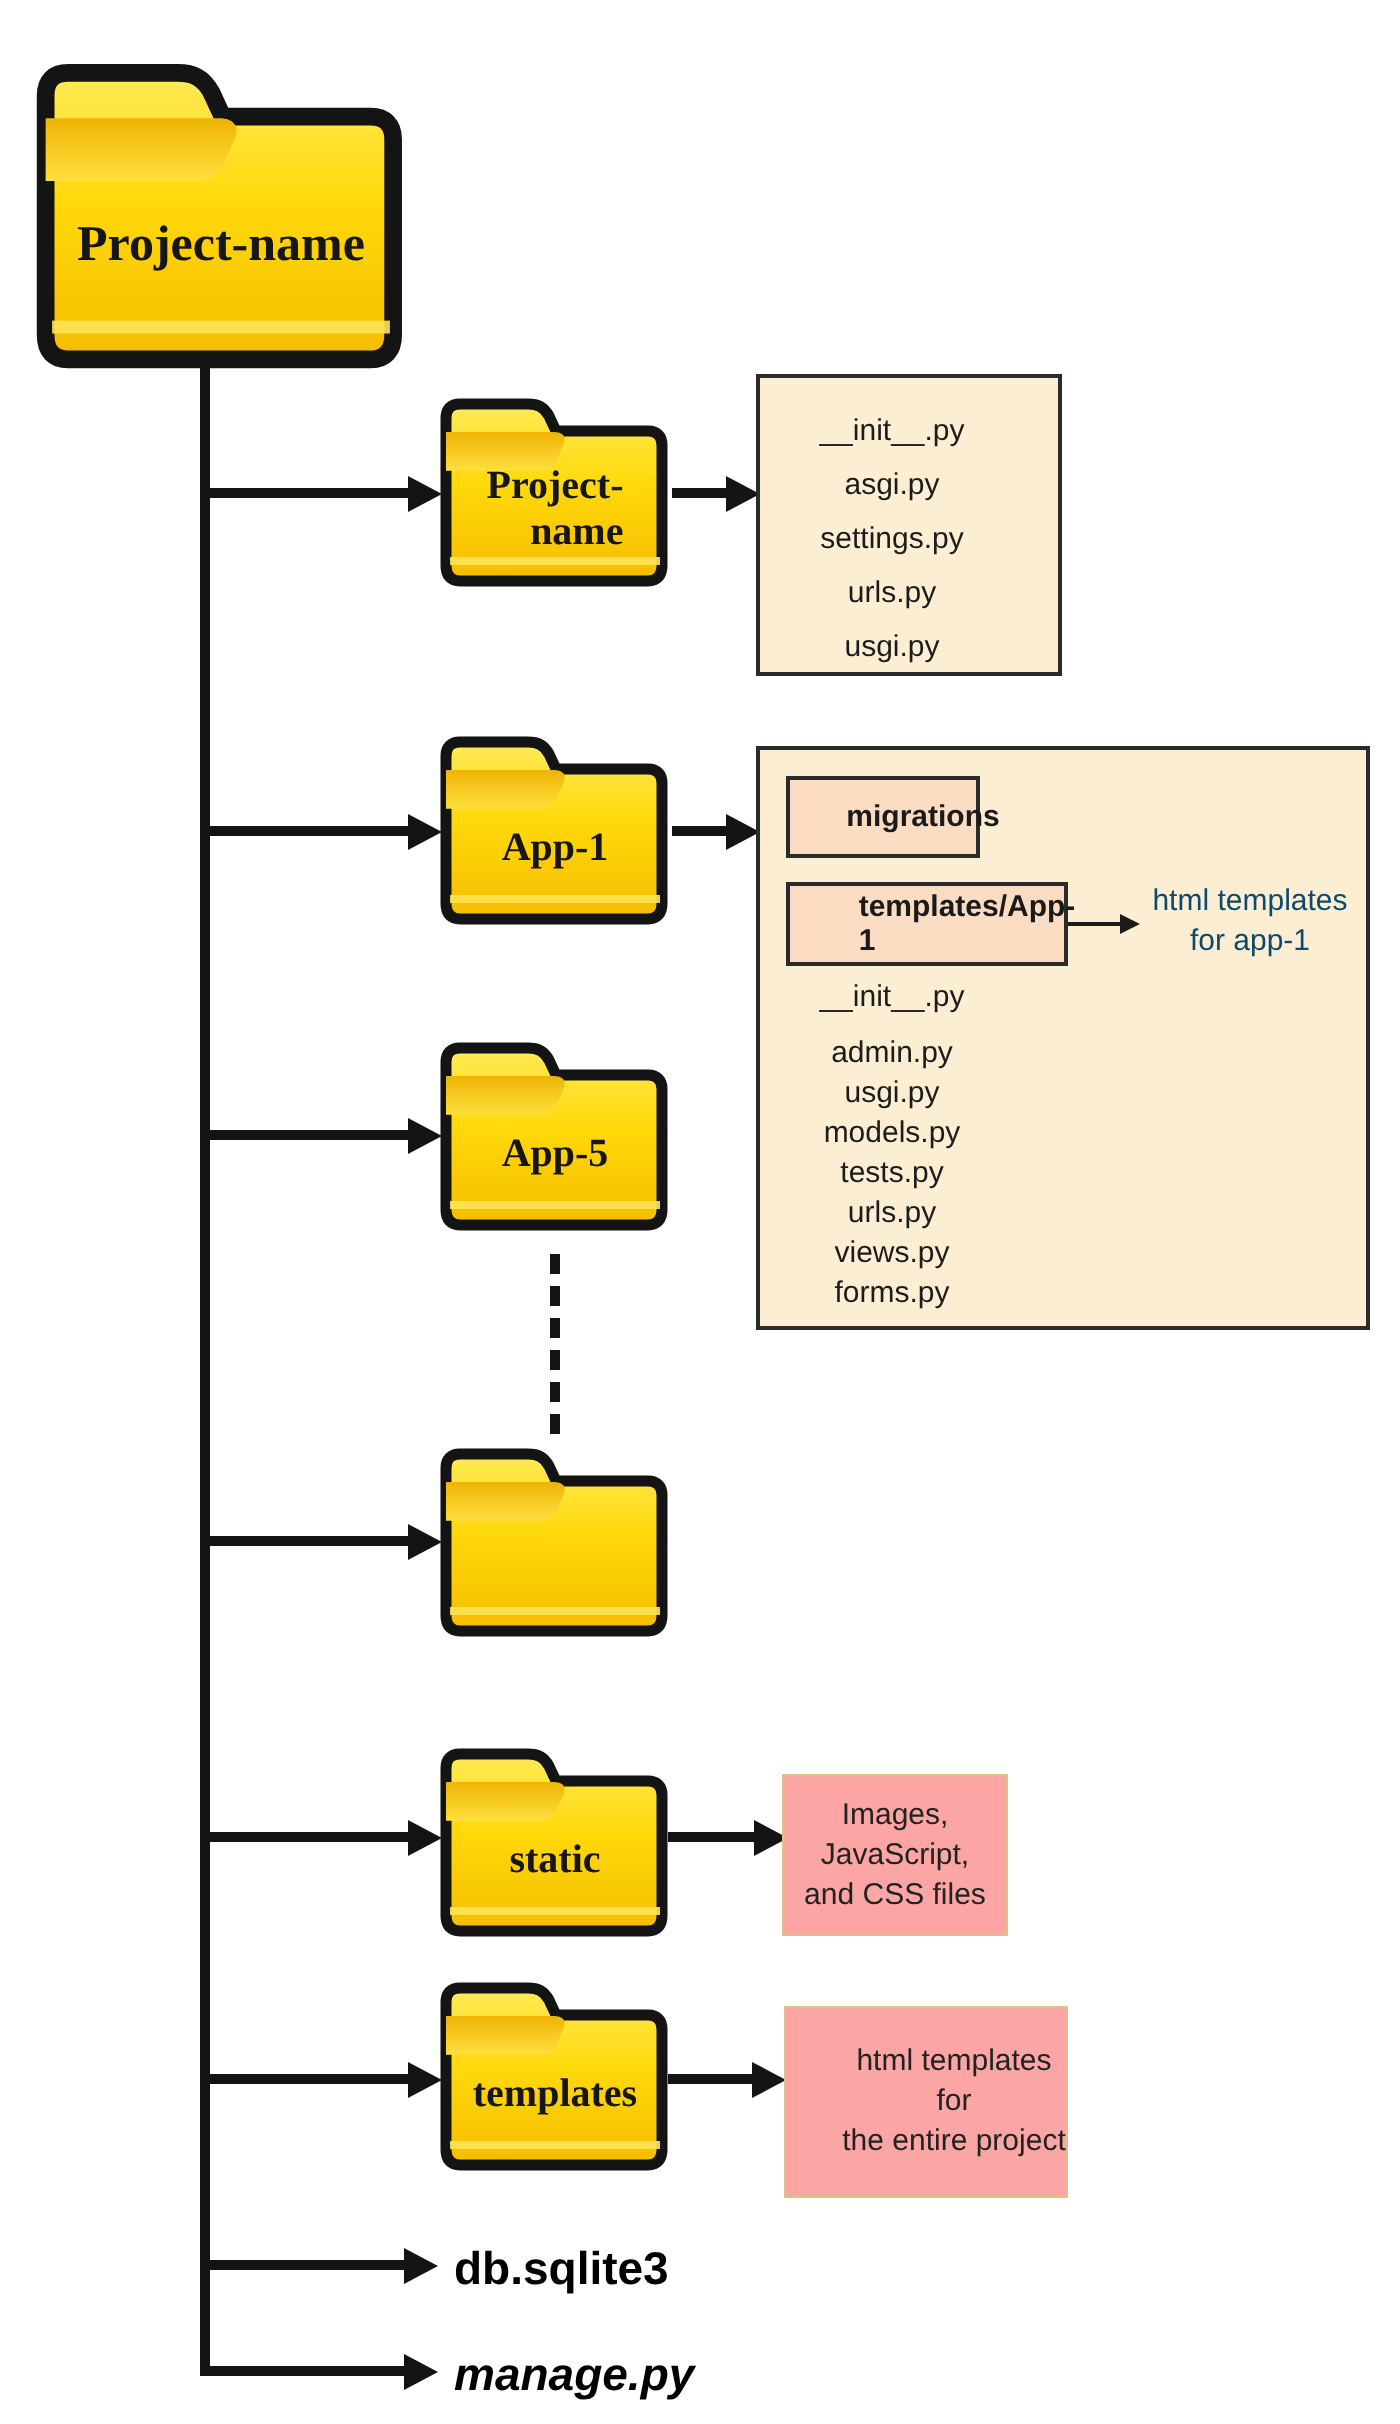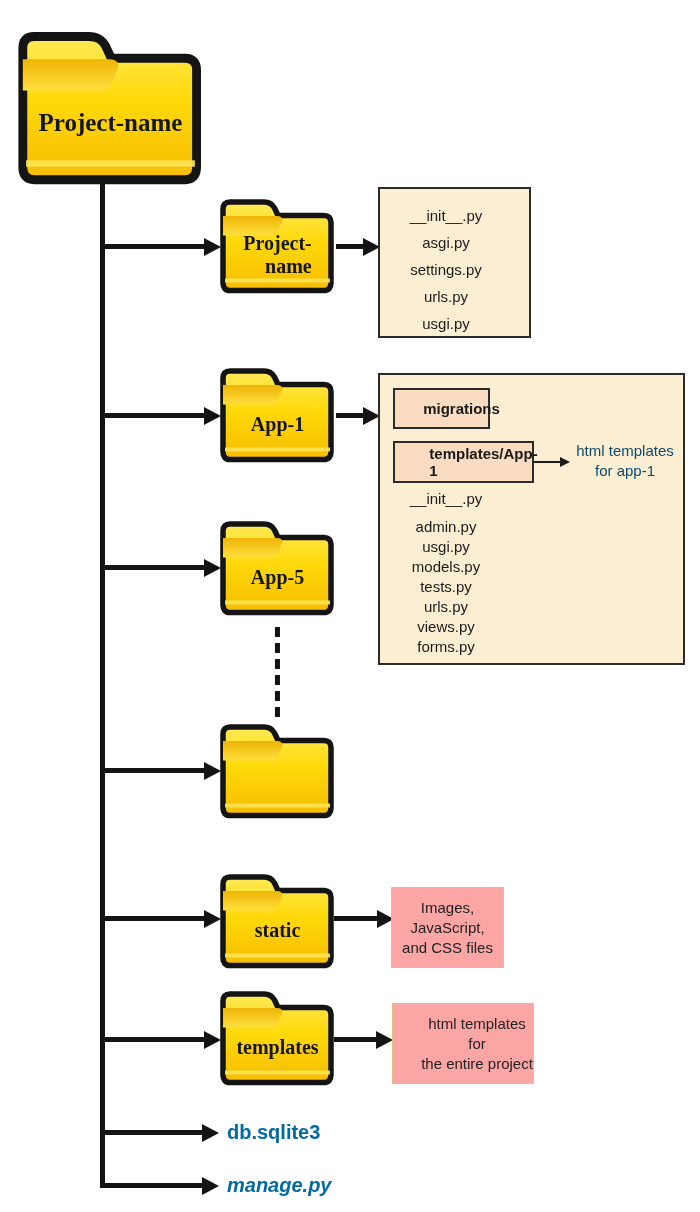--- a/index.html
+++ b/index.html
@@ -36,21 +36,21 @@
         font-weight:700;font-size:15px;color:#1a1a1a;padding-left:40px;}
   .filecol{position:absolute;text-align:center;font-size:15px;color:#1c1c1c;}
   .box1-files{left:384px;top:200px;width:120px;}
   .box1-files .file-line{line-height:27px;height:27px;}
   .box2-files{left:384px;top:487px;width:120px;}
   .box2-files .file-line{line-height:20px;height:20px;}
   .box2-files .file-line:first-child{margin-bottom:8px;}
   .inner-note{position:absolute;text-align:center;font-size:15px;line-height:20px;
               color:#0c4a6e;white-space:pre-line;}
 
-  .bottom-file{position:absolute;font-weight:700;font-size:20px;color:#0369a1;}
+  .bottom-file{position:absolute;font-weight:700;font-size:23px;color:#000000;}
 </style>
 </head>
 <body>
 
 <div id="canvas">
 
   <svg width="0" height="0" style="position:absolute">
     <defs>
       <linearGradient id="gBody" x1="0" y1="0" x2="0" y2="1">
         <stop offset="0" stop-color="#ffea57"></stop>
@@ -199,21 +199,21 @@
       <div class="file-line">forms.py</div>
     </div>
   </div>
 
   <div class="note-box" style="left:391px;top:887px;width:113px;height:81px;">
     <span>Images,
 JavaScript,
 and CSS files</span>
   </div>
 
-  <div class="note-box" style="left:392px;top:1003px;width:142px;height:81px;padding-left:28px;">
+  <div class="note-box" style="left:392px;top:1003px;width:142px;height:96px;padding-left:28px;">
     <span>html templates for
 the entire project</span>
   </div>
 
   <div class="bottom-file" style="left:227px;top:1121px;">db.sqlite3</div>
   <div class="bottom-file" style="left:227px;top:1174px;font-style:italic;">manage.py</div>
 
 </div>
 
 </body></html>

